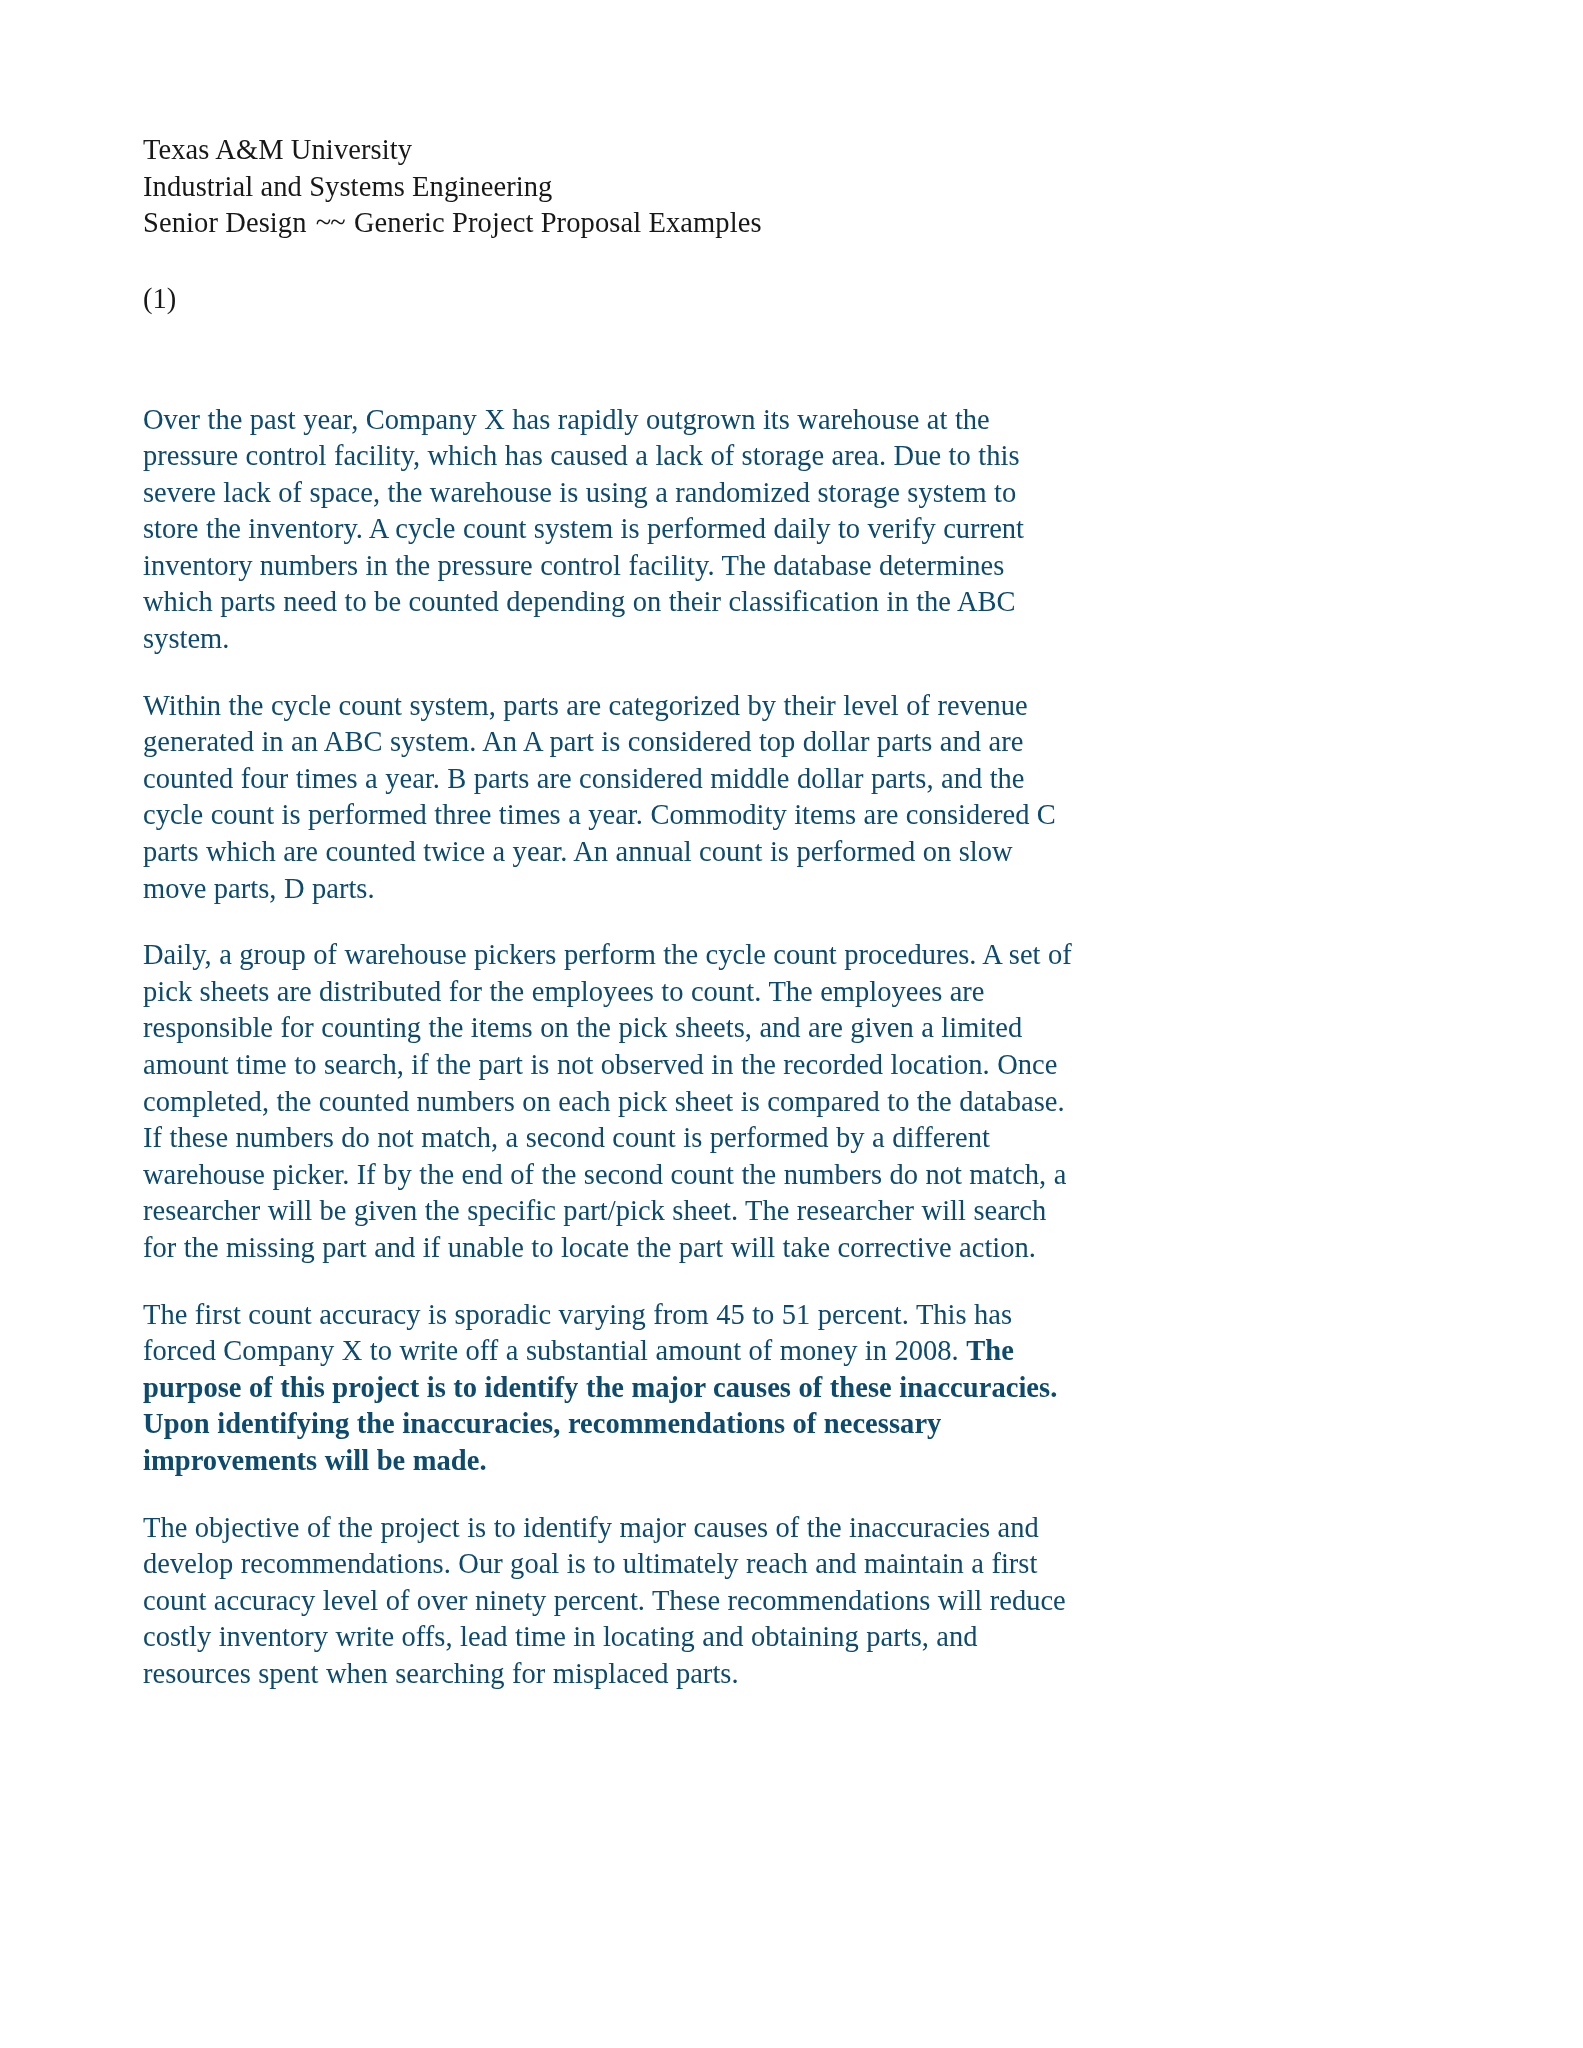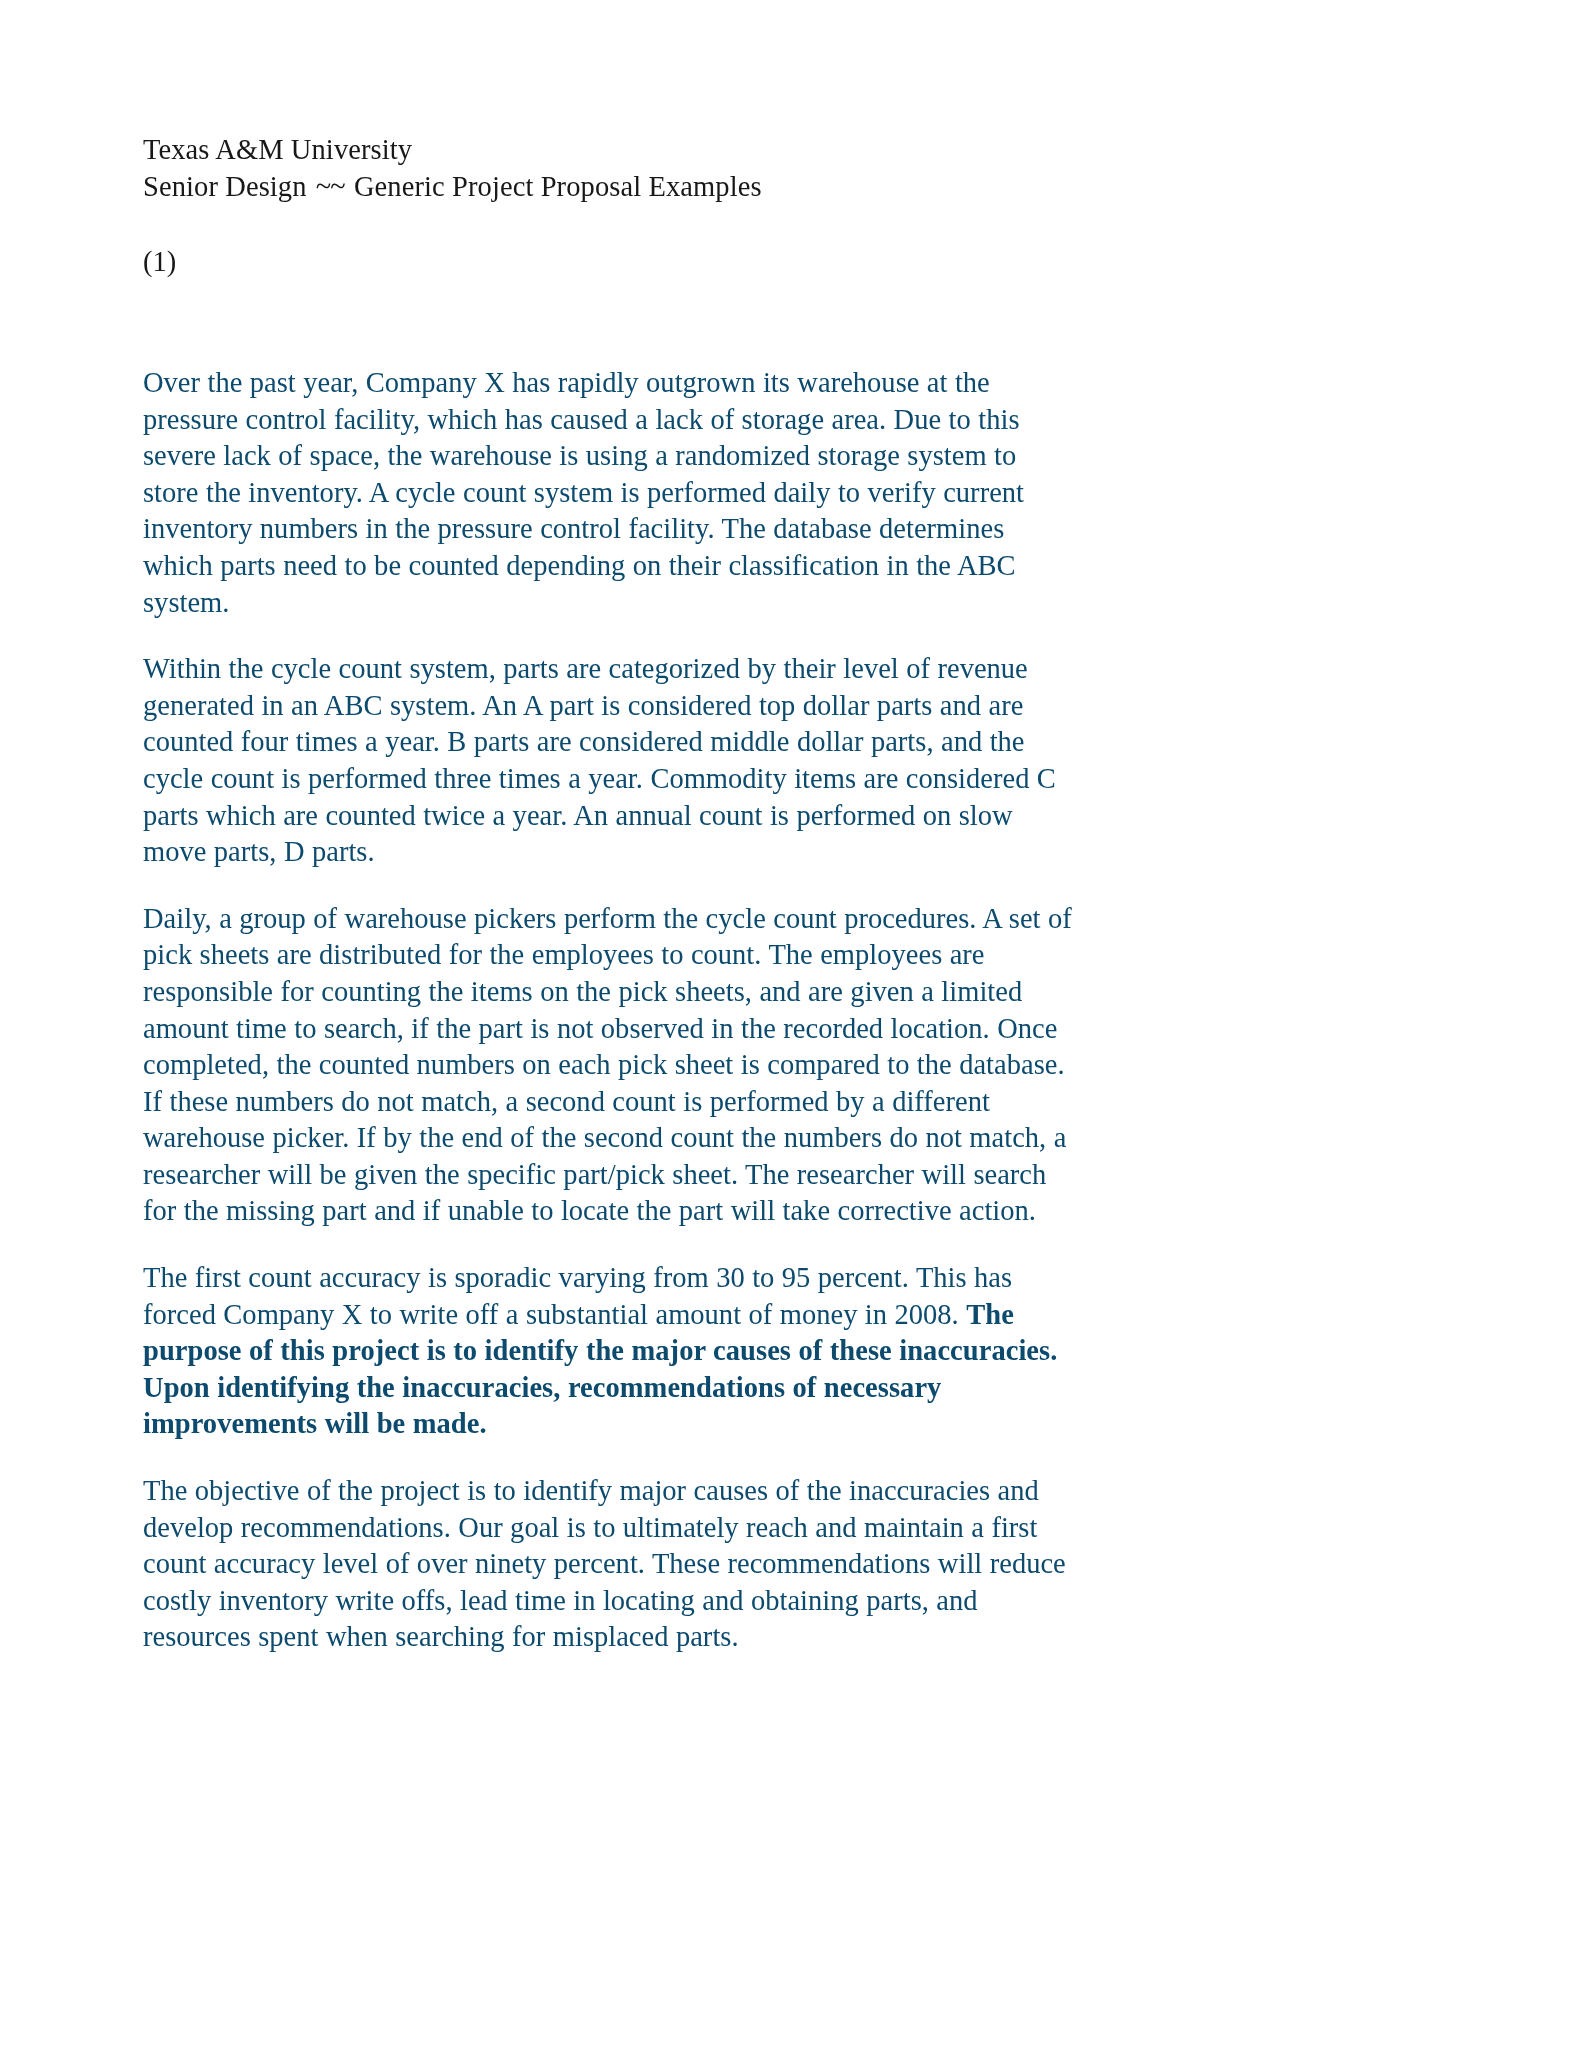--- a/index.html
+++ b/index.html
@@ -70,27 +70,28 @@
   }
 </style>
 </head>
 <body>
 
 <div class="page">
   <div class="content">
 
     <div class="header-block">
       <div class="header-line">Texas A&amp;M University</div>
+      <div class="header-line">Industrial and Systems Engineering</div>
       <div class="header-line"><span>Senior Design </span><span class="sep-dash">~~</span><span> Generic Project Proposal Examples</span></div>
     </div>
 
     <div class="section-marker">(1)</div>
 
     <div class="body-block">
       <p class="para">Over the past year, Company X has rapidly outgrown its warehouse at the pressure control facility, which has caused a lack of storage area.  Due to this severe lack of space, the warehouse is using a randomized storage system to store the inventory.   A cycle count system is performed daily to verify current inventory numbers in the pressure control facility.  The database determines which parts need to be counted depending on their classification in the ABC system.</p>
       <p class="para">Within the cycle count system, parts are categorized by their level of revenue generated in an ABC system.  An A part is considered top dollar parts and are counted four times a year.  B parts are considered middle dollar parts, and the cycle count is performed three times a year.  Commodity items are considered C parts which are counted twice a year.  An annual count is performed on slow move parts, D parts.</p>
       <p class="para">Daily, a group of warehouse pickers perform the cycle count procedures.  A set of pick sheets are distributed for the employees to count.  The employees are responsible for counting the items on the pick sheets, and are given a limited amount time to search, if the part is not observed in the recorded location.  Once completed, the counted numbers on each pick sheet is compared to the database.  If these numbers do not match, a second count is performed by a different warehouse picker.  If by the end of the second count the numbers do not match, a researcher will be given the specific part/pick sheet.  The researcher will search for the missing part and if unable to locate the part will take corrective action.</p>
-      <p class="para"><span>The first count accuracy is sporadic varying from 30 to 95 percent.  This has forced Company X to write off a substantial amount of money in 2008.  </span><span class="emph">The purpose of this project is to identify the major causes of these inaccuracies.  Upon identifying the inaccuracies, recommendations of necessary improvements will be made.</span></p>
+      <p class="para"><span>The first count accuracy is sporadic varying from 45 to 51 percent.  This has forced Company X to write off a substantial amount of money in 2008.  </span><span class="emph">The purpose of this project is to identify the major causes of these inaccuracies.  Upon identifying the inaccuracies, recommendations of necessary improvements will be made.</span></p>
       <p class="para">The objective of the project is to identify major causes of the inaccuracies and develop recommendations.  Our goal is to ultimately reach and maintain a first count accuracy level of over ninety percent.  These recommendations will reduce costly inventory write offs, lead time in locating and obtaining parts, and resources spent when searching for misplaced parts.</p>
     </div>
 
   </div>
 </div>
 
 </body></html>

